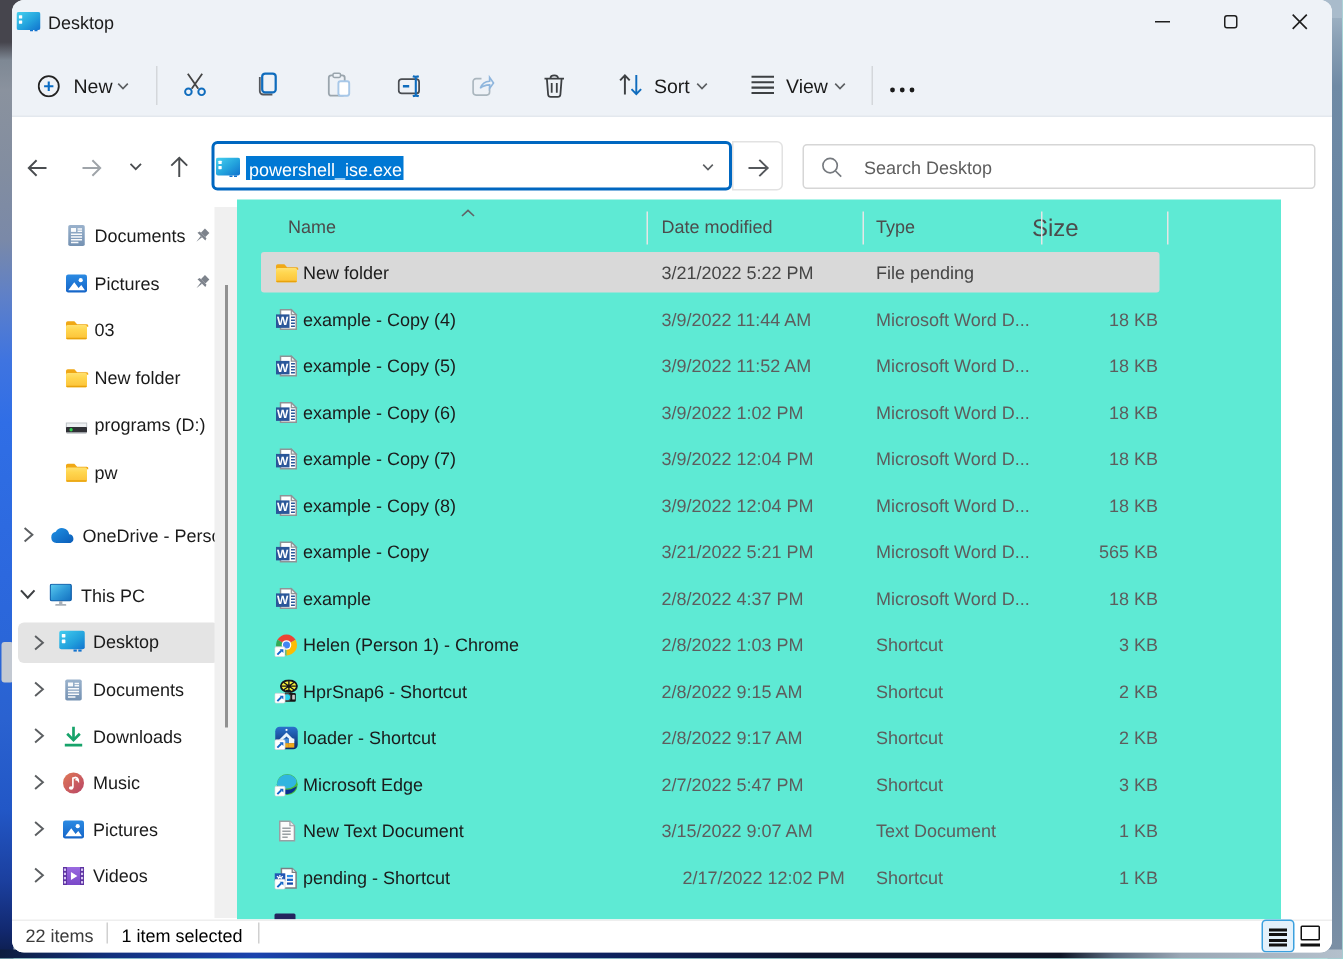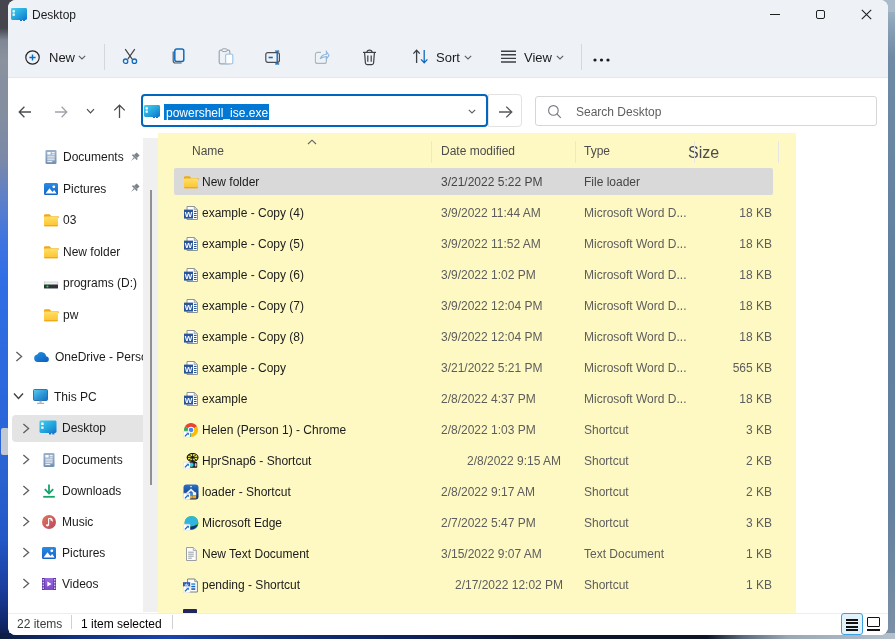--- a/index.html
+++ b/index.html
@@ -475,21 +475,21 @@
             <rect x="13" y="8.6" width="1.4" height="1.6"></rect>
             <rect x="13" y="11.4" width="1.4" height="1.6"></rect>
           </g>
 <path d="M6.3 5.4 L10.6 8 L6.3 10.6 Z" fill="#fff"></path>
         </svg>
       </div>
       <div style="position:absolute;left:54px;top:443.5px;font-size:12px;color:#1b1b1b;">Videos</div>
       <div style="position:absolute;left:135.3px;top:5px;width:15.4px;height:474px;background:#f0f0f0;"></div>
       <div style="position:absolute;left:141.5px;top:57px;width:2px;height:295px;background:#919191;"></div>
     </div>
-<div style="position:absolute;left:150px;top:133px;width:638px;height:480px;background:#fef9c3;overflow:hidden;">
+<div style="position:absolute;left:150px;top:133px;width:696px;height:480px;background:#5eead4;overflow:hidden;">
       <div style="position:absolute;left:34px;top:11px;font-size:12px;color:#4c4c4c;">Name</div>
       <div style="position:absolute;left:283px;top:11px;font-size:12px;color:#4c4c4c;">Date modified</div>
       <div style="position:absolute;left:426px;top:11px;font-size:12px;color:#4c4c4c;">Type</div>
       <div style="position:absolute;left:530px;top:11px;font-size:16px;color:#4c4c4c;">Size</div>
       <div style="position:absolute;left:148.5px;top:6px;">
         <svg width="10" height="6" viewBox="0 0 10 6">
           <path d="M1 5 L5 1.2 L9 5" stroke="#606366" stroke-width="1.1" fill="none"></path>
         </svg>
       </div>
       <div style="position:absolute;left:273px;top:8px;width:1px;height:22px;background:#e6e6e6;"></div>
@@ -506,21 +506,21 @@
               <stop offset="1" stop-color="#fcc238"></stop>
             </linearGradient>
           </defs>
 <path d="M1 3.4 a1.2 1.2 0 0 1 1.2 -1.2 h4.4 l1.8 2 h6.4 a1.2 1.2 0 0 1 1.2 1.2 v0.4 H1 Z" fill="#f0a816"></path>
 <rect x="1" y="4.6" width="14" height="9.6" rx="1" fill="url(#fld)"></rect>
 <rect x="1.2" y="13.2" width="13.6" height="1" rx="0.5" fill="#e8a20c"></rect>
         </svg>
       </div>
       <div style="position:absolute;left:44px;top:41.5px;font-size:12px;color:#1b1b1b;">New folder</div>
       <div style="position:absolute;left:283px;top:41.5px;font-size:12px;color:#454545;">3/21/2022 5:22 PM</div>
-      <div style="position:absolute;left:426px;top:41.5px;font-size:12px;color:#454545;">File loader</div>
+      <div style="position:absolute;left:426px;top:41.5px;font-size:12px;color:#454545;">File pending</div>
       <div style="position:absolute;left:25px;top:71.5px;">
         <svg width="16" height="16" viewBox="0 0 16 16">
           <path d="M4 1.5 h7.2 l3.3 3.3 V14.5 H4 Z" fill="#fff" stroke="#8f9396" stroke-width="1"></path>
 <path d="M11.2 1.5 l3.3 3.3 h-3.3 Z" fill="#e8eaec" stroke="#8f9396" stroke-width="0.8"></path>
 <rect x="1" y="4.6" width="9" height="9" fill="#2a5699"></rect>
 <text x="5.5" y="11.8" font-family="Liberation Sans" font-size="8" font-weight="bold" fill="#fff" text-anchor="middle">W</text>
 <g stroke="#2a5699" stroke-width="1">
             <path d="M11 6.5 h2.6 M11 8.5 h2.6 M11 10.5 h2.6 M11 12.5 h2.6"></path>
           </g>
         </svg>
@@ -645,21 +645,21 @@
 <path d="M7.2 8.3 l1 -1 h2 l1 1.4" fill="none" stroke="#15151c" stroke-width="1"></path>
 <rect x="5.6" y="9" width="8.6" height="5.8" rx="0.8" fill="#161616"></rect>
 <circle cx="8.4" cy="11.8" r="2.4" fill="#2ad4f0" stroke="#4a4a4a" stroke-width="0.8"></circle>
 <rect x="11.8" y="10.2" width="1.8" height="3.2" rx="0.4" fill="#e8e8e8" opacity="0.85"></rect>
           <rect x="0.2" y="9.2" width="6.8" height="6.6" rx="0.9" fill="#fff" stroke="#cdd1d6" stroke-width="0.5"></rect>
           <path d="M1.9 14.4 L4.5 11.8" stroke="#1567c8" stroke-width="1.3" fill="none"></path>
           <path d="M3.4 10.8 h2.5 v2.5 Z" fill="#1567c8"></path>
         </svg>
       </div>
       <div style="position:absolute;left:44px;top:320.5px;font-size:12px;color:#1b1b1b;">HprSnap6 - Shortcut</div>
-      <div style="position:absolute;left:283px;top:320.5px;font-size:12px;color:#5d5d5d;margin-left:26px;">2/8/2022 9:15 AM</div>
+      <div style="position:absolute;left:283px;top:320.5px;font-size:12px;color:#5d5d5d;">2/8/2022 9:15 AM</div>
       <div style="position:absolute;left:426px;top:320.5px;font-size:12px;color:#5d5d5d;">Shortcut</div>
       <div style="position:absolute;left:534px;top:320.5px;width:80px;text-align:right;font-size:12px;color:#5d5d5d;">2 KB</div>
       <div style="position:absolute;left:25px;top:350.5px;">
         <svg width="16" height="16" viewBox="0 0 16 16">
           <defs>
             <linearGradient id="ldr" x1="0" y1="0" x2="0" y2="1">
               <stop offset="0" stop-color="#2a72cc"></stop>
               <stop offset="1" stop-color="#0c2a6a"></stop>
             </linearGradient>
           </defs>

